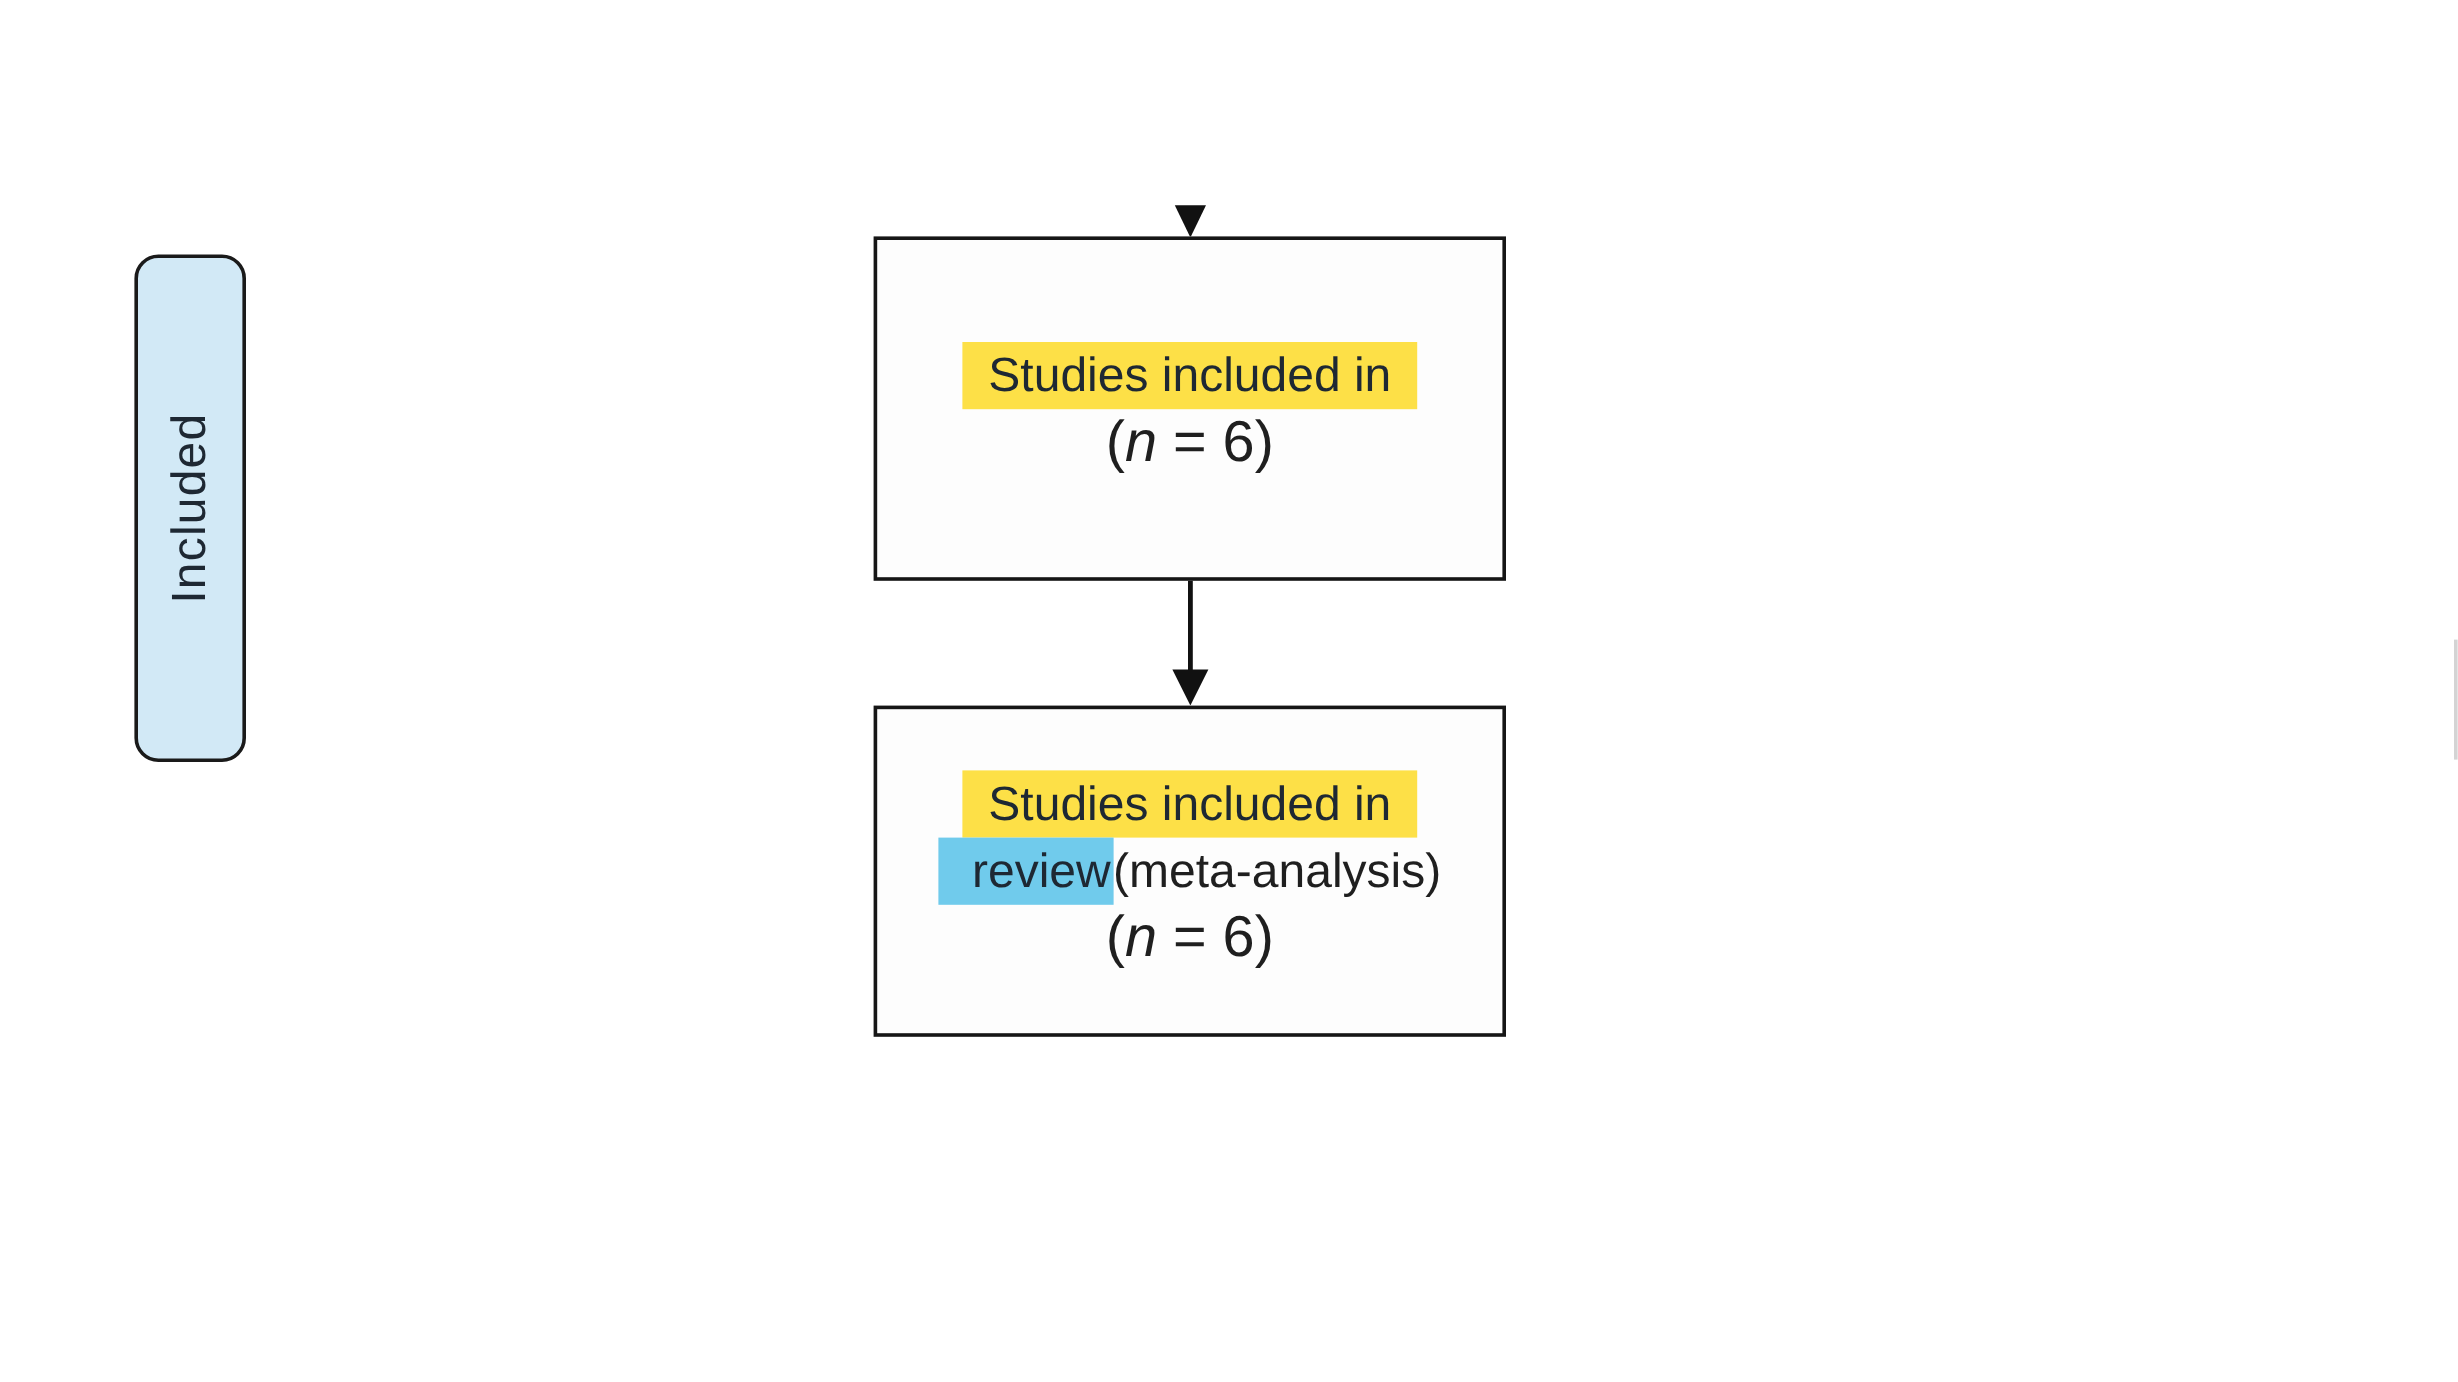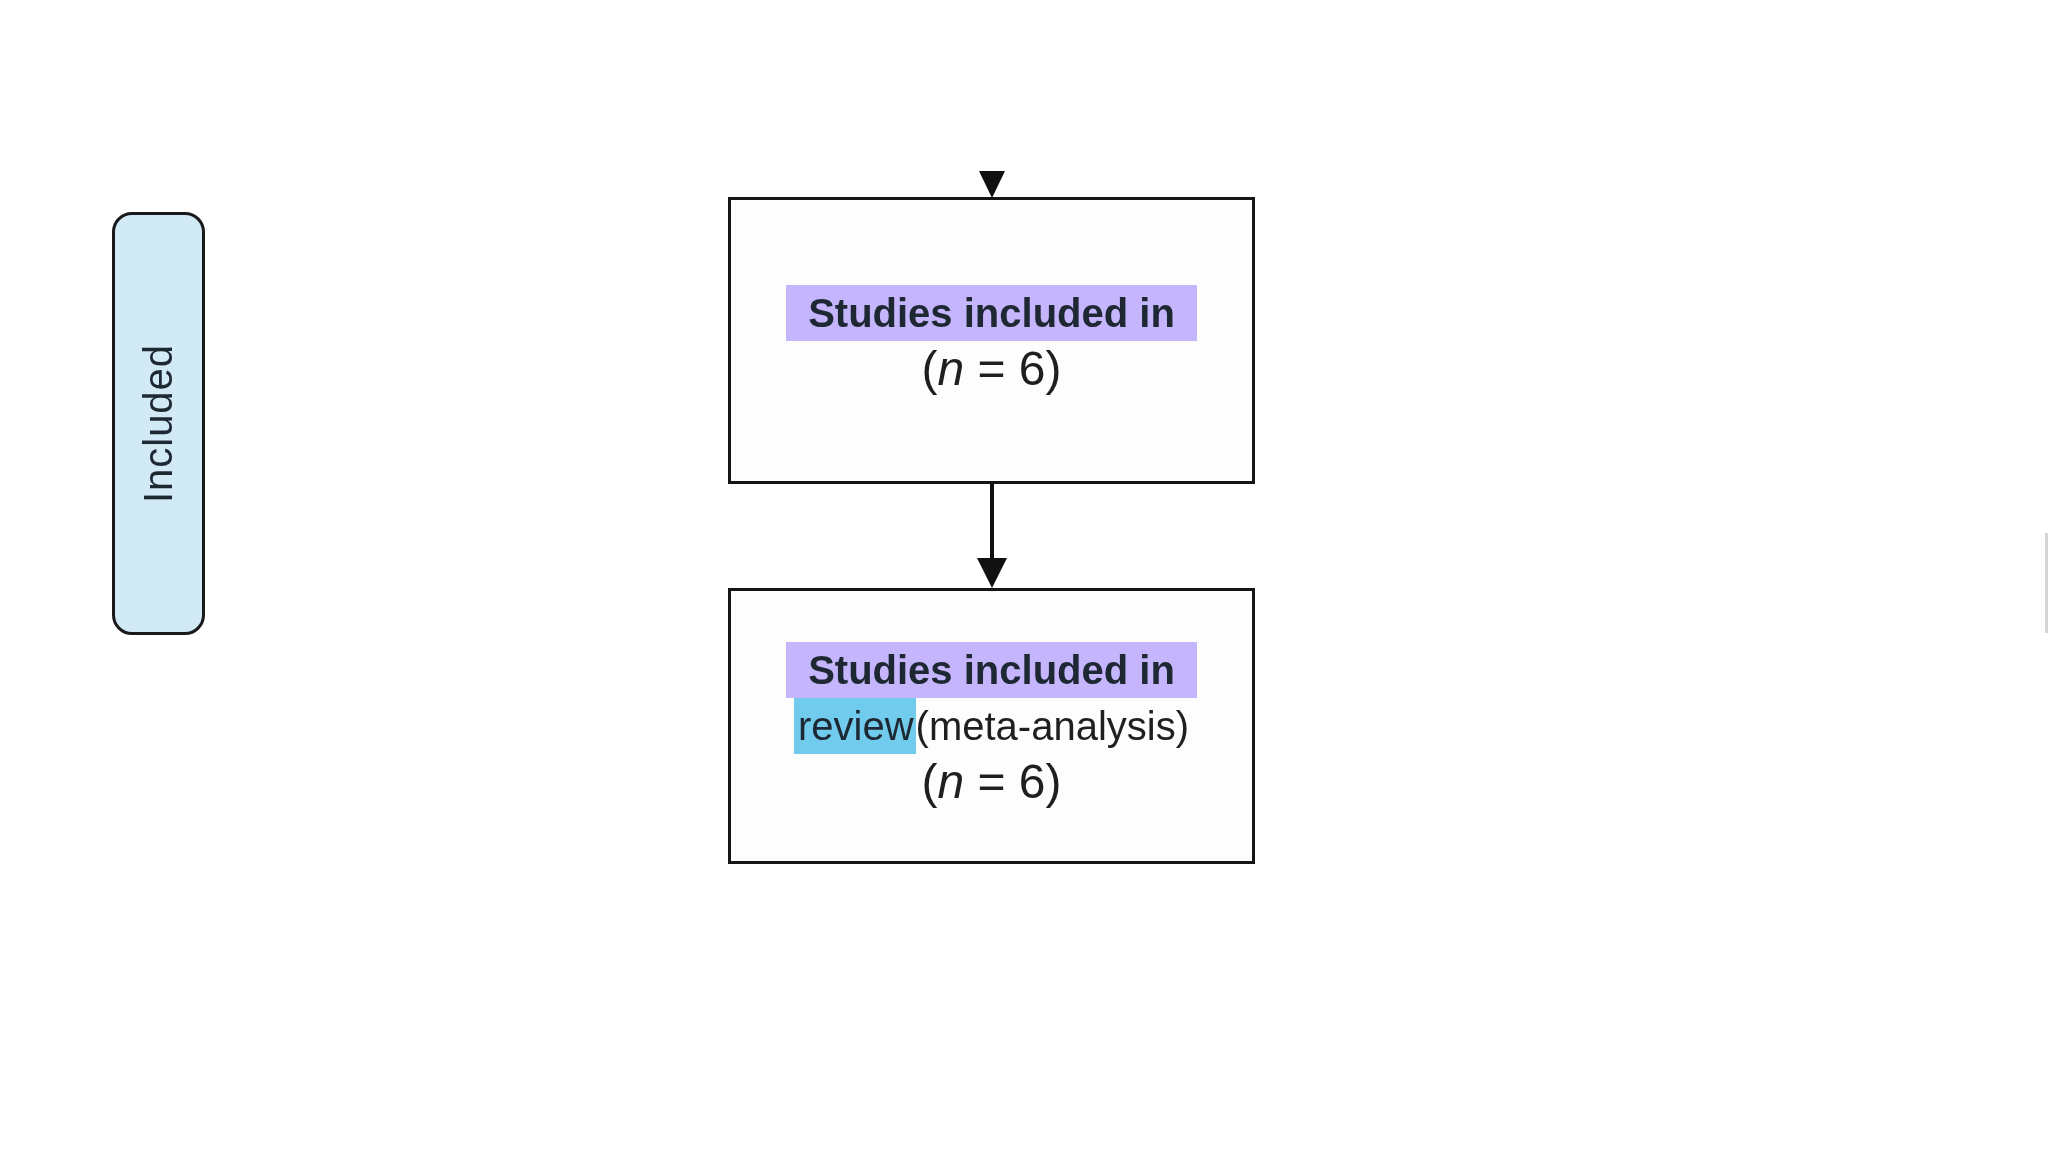--- a/index.html
+++ b/index.html
@@ -56,28 +56,27 @@
   .box-bottom { top: 588px; height: 276px; }
 
   .box-line {
     font-size: 40px;
     line-height: 56px;
     color: #1e2833;
     white-space: nowrap;
   }
   .hl {
     display: inline-block;
-    background: #c4b5fd;
+    background: #fde047;
     padding: 0 22px;
-    font-weight: bold;
   }
   .hl-left {
     display: inline-block;
     background: #70CBEC;
-    padding: 0 2px 0 4px;
+    padding: 0 2px 0 28px;
   }
   .plain-part { color: #1f1f1f; margin-top: 18px; }
   .count-line {
     font-size: 48px;
     line-height: 56px;
     color: #1f1f1f;
     white-space: pre;
   }
   .count-line .nvar { font-style: italic; }
 

